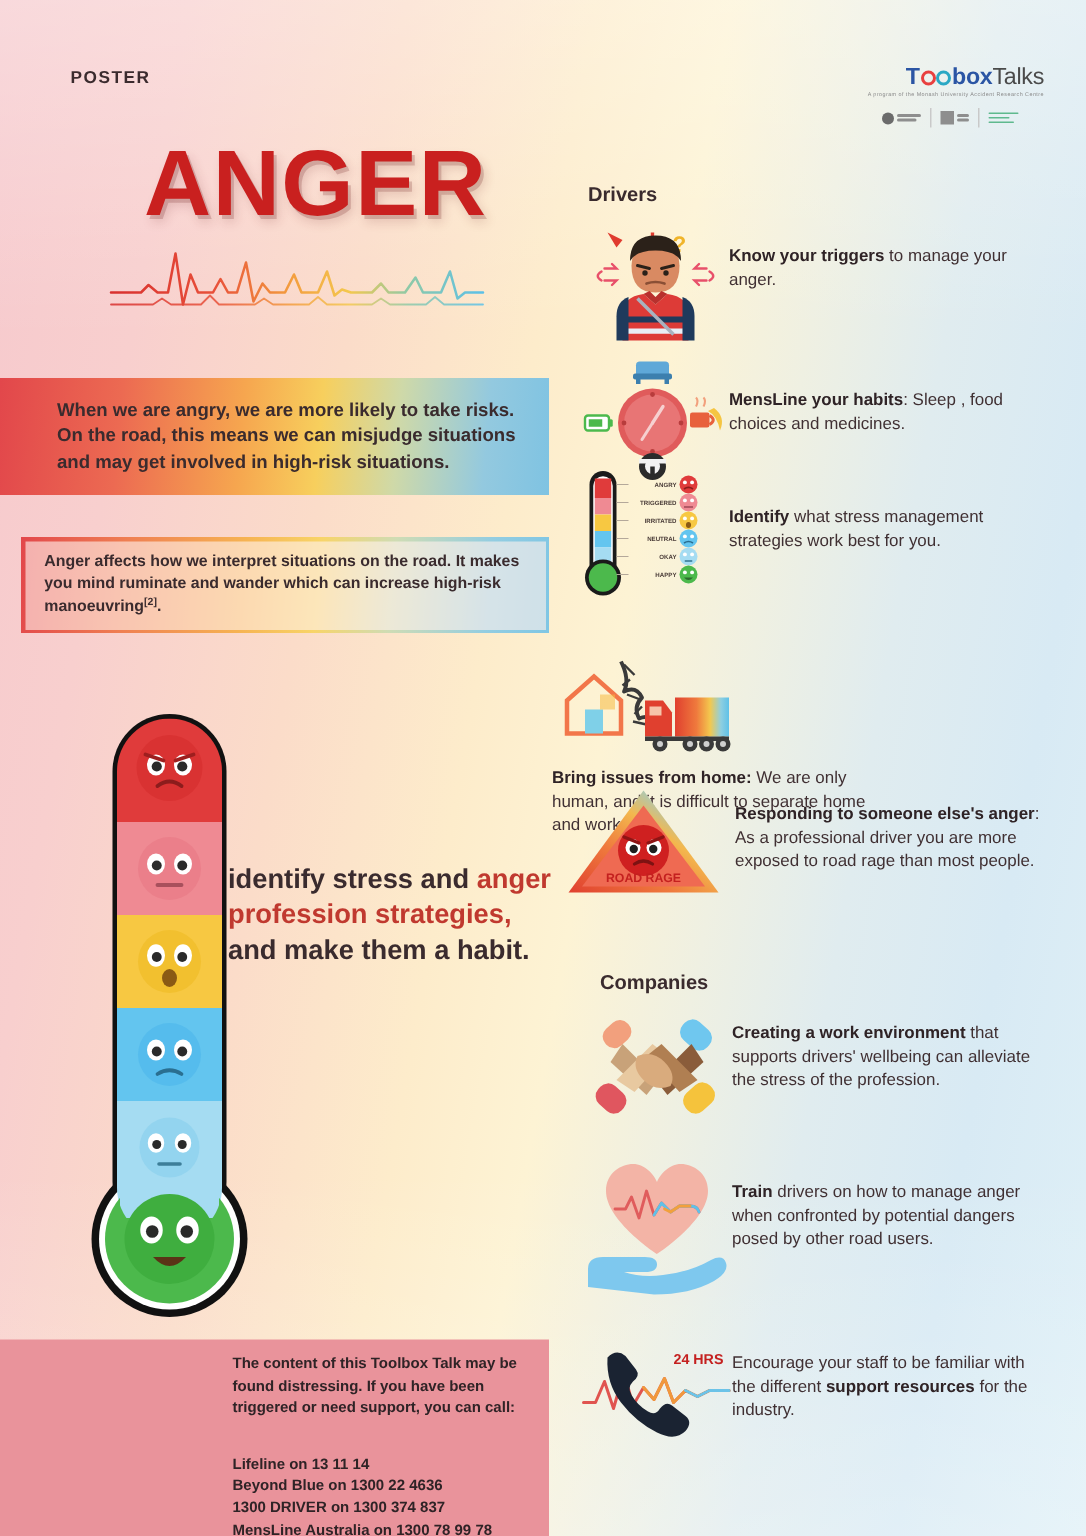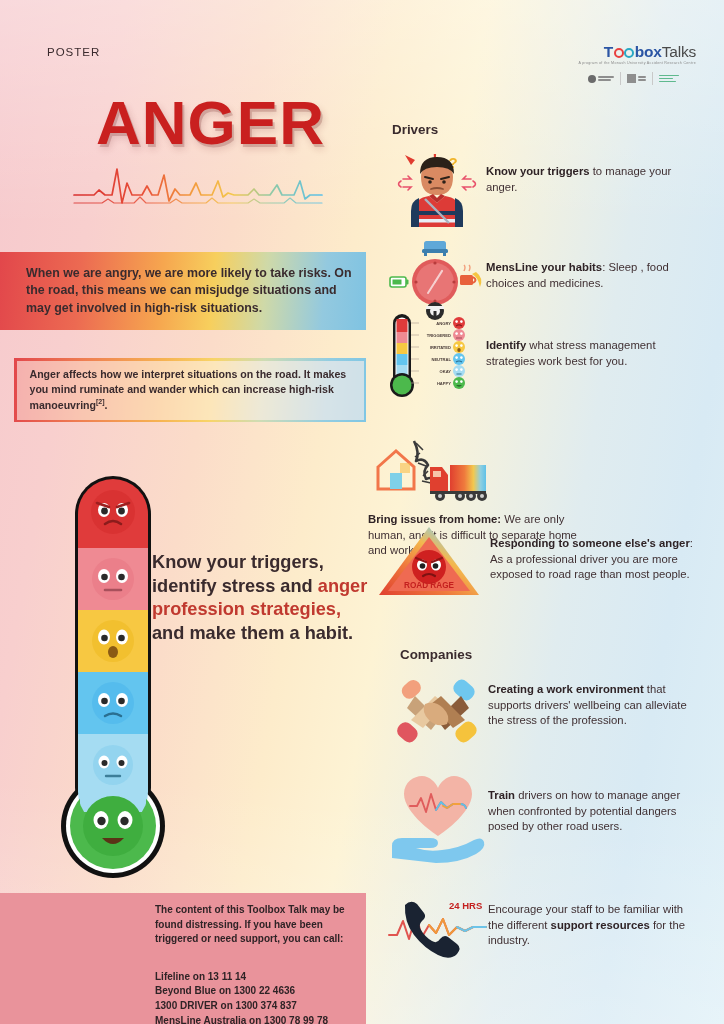--- a/index.html
+++ b/index.html
@@ -30,21 +30,21 @@
         #eff0e2 64%,
         #e0ecef 74%,
         #d8eaf4 86%,
         #dff0f7 100%);
     overflow: hidden;
   }
 
   
   .poster-kicker {
     position: absolute; left: 47px; top: 46px;
-    font-size: 11.5px; font-weight: normal; letter-spacing: 1.0px;
+    font-size: 11.5px; font-weight: bold; letter-spacing: 1.0px;
     color: #3b2b2e;
   }
 
   .logo-block { position: absolute; right: 28px; top: 44px; width: 126px; text-align: right; }
   .logo-word { font-size: 15.5px; font-weight: bold; letter-spacing: -0.2px; white-space: nowrap; line-height: 1; }
   .logo-word .l-too { color: #2b55a4; }
   .logo-word .l-o1 { color: #e8403f; }
   .logo-word .l-o2 { color: #2aa8c4; }
   .logo-word .l-box { color: #2b55a4; }
   .logo-word .l-talks { color: #4a4a4a; font-weight: normal; }
@@ -76,21 +76,21 @@
 
   
   .stmt-solid {
     position: absolute; left: 0px; top: 252px; width: 366px; height: 78px;
     background: linear-gradient(95deg, #e2474b 0%, #ec6a52 22%, #f6a64f 44%,
                 #f7cf5d 58%, #cfd9a8 72%, #93c9df 88%, #7fc3e2 100%);
     display: flex; align-items: center;
   }
   .stmt-solid p {
     color: #3a2b2e; font-size: 12.4px; line-height: 1.42; font-weight: bold;
-    padding-left: 26px; padding-right: 14px;
+    padding-left: 38px; padding-right: 14px;
   }
 
   .stmt-outline {
     position: absolute; left: 14px; top: 358px; width: 352px; height: 64px;
     padding: 2.5px;
     background: linear-gradient(95deg, #e2474b 0%, #ef7f52 20%, #f6b352 42%,
                 #f8d468 56%, #cfdcb4 70%, #93cde1 88%, #7fc6e4 100%);
     display: flex;
   }
   .stmt-outline .inner {
@@ -204,21 +204,21 @@
     <p>When we are angry, we are more likely to take risks. On the road, this means we can misjudge situations and may get involved in high-risk situations.</p>
   </div>
 
   <div class="stmt-outline">
     <div class="inner">
       <p><span>Anger affects how we interpret situations on the road. It makes you mind ruminate and wander which can increase high-risk manoeuvring</span><sup>[2]</sup><span>.</span></p>
     </div>
   </div>
 
   <div class="pull-quote">
-    <span>Know your triggers,</span><br>
+    <br>
     <span>identify stress and </span><span class="red">anger</span><br>
     <span class="red">profession strategies,</span><br>
     <span>and make them a habit.</span>
   </div>
 
   <svg class="big-thermo" viewBox="0 0 110 438">
     <defs>
       <clipPath id="tubeClip">
         <path d="M20,52 a35,35 0 0 1 70,0 L90,330 a35,35 0 1 1 -70,0 Z"></path>
       </clipPath>

